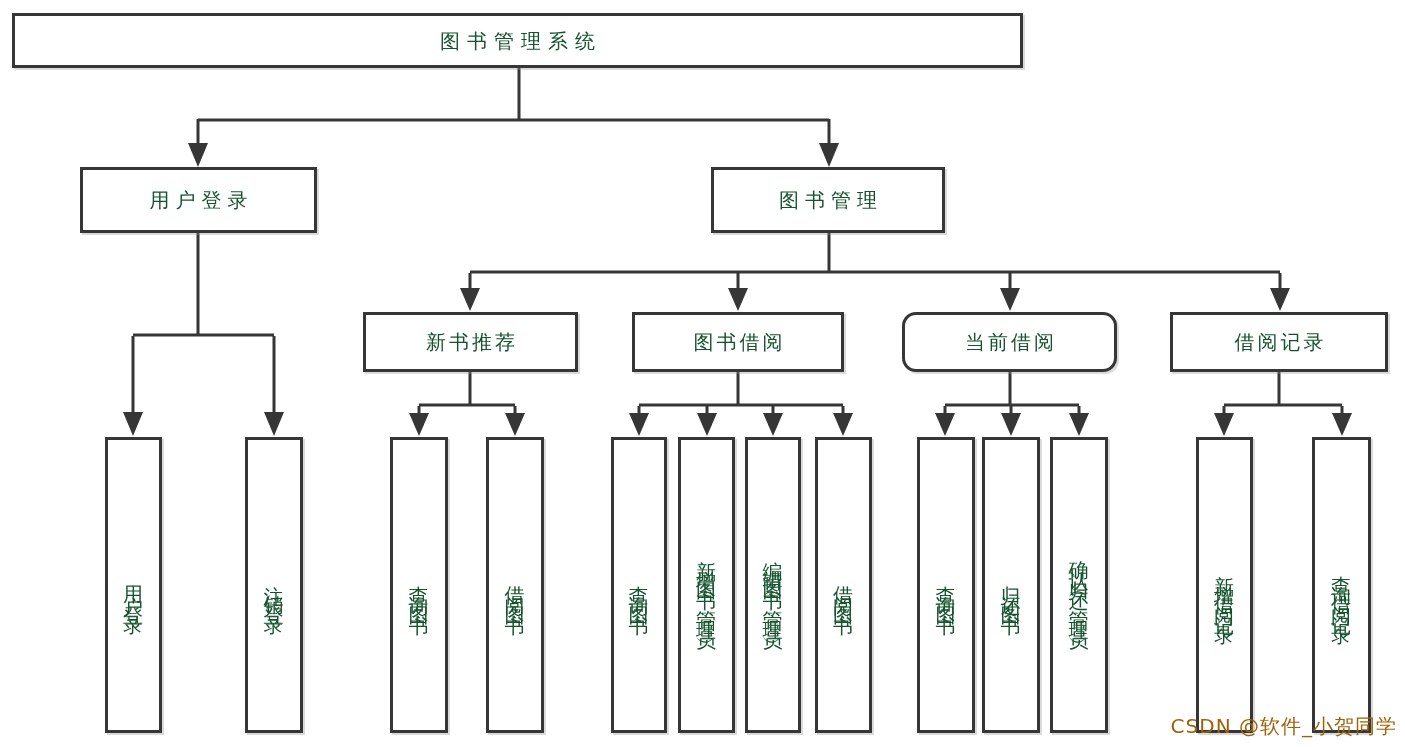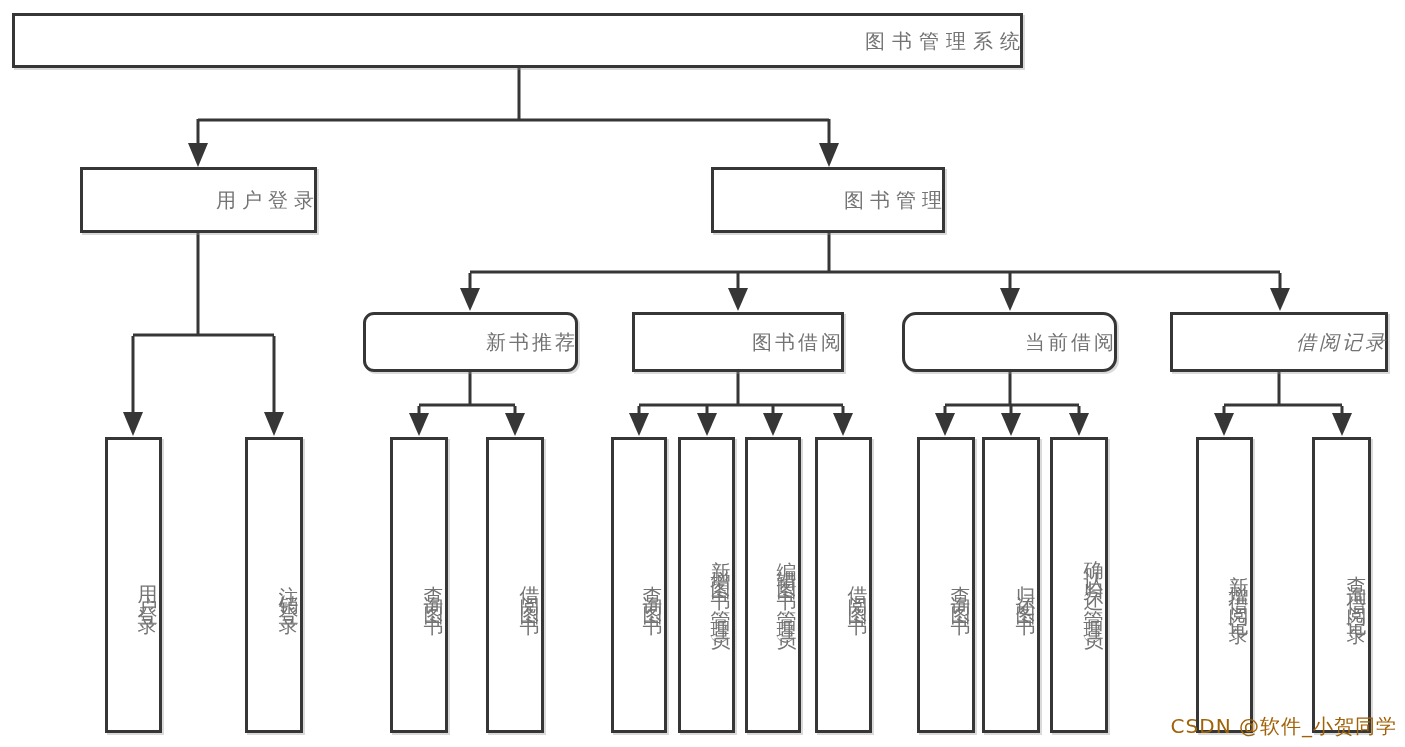--- a/index.html
+++ b/index.html
@@ -12,35 +12,35 @@
   }
   svg.connectors {
     position:absolute; left:0; top:0; width:1405px; height:747px;
     z-index:0;
   }
   .node {
     position:absolute;
     box-sizing:border-box;
     border:3px solid #363636;
     background:#ffffff;
-    display:flex; align-items:center; justify-content:flex-end;
-    color:#737373;
+    display:flex; align-items:center; justify-content:center;
+    color:#14532d;
     z-index:1;
     box-shadow:2px 2px 0 rgba(150,150,150,0.35);
   }
   .hlabel { font-size:20px; line-height:1; white-space:nowrap; }
   .root-box   { left:12px;  top:13px;  width:1011px; height:55px; }
   .root-box .hlabel { letter-spacing:7px; margin-right:-7px; }
   .lv2-a { left:80px;  top:167px; width:237px; height:66px; }
   .lv2-b { left:711px; top:167px; width:234px; height:66px; }
   .lv2-a .hlabel, .lv2-b .hlabel { letter-spacing:6px; margin-right:-6px; }
-  .lv3-1 { left:363px;  top:312px; width:215px; height:60px;border-radius:11px; }
+  .lv3-1 { left:363px;  top:312px; width:215px; height:60px; }
   .lv3-2 { left:632px;  top:312px; width:212px; height:60px; }
   .lv3-3 { left:902px;  top:312px; width:215px; height:60px;border-radius:14px; }
-  .lv3-4 { left:1170px; top:312px; width:218px; height:60px;font-style:italic; }
+  .lv3-4 { left:1170px; top:312px; width:218px; height:60px; }
   .lv3-1 .hlabel, .lv3-2 .hlabel, .lv3-3 .hlabel, .lv3-4 .hlabel { letter-spacing:3px; margin-right:-3px; }
   .leaf { top:437px; height:296px; }
   .vlabel {
     writing-mode:vertical-rl;
     text-orientation:mixed;
     font-size:20px;
     line-height:1.1;
     letter-spacing:10px;
     margin-bottom:-10px;
     white-space:nowrap;

